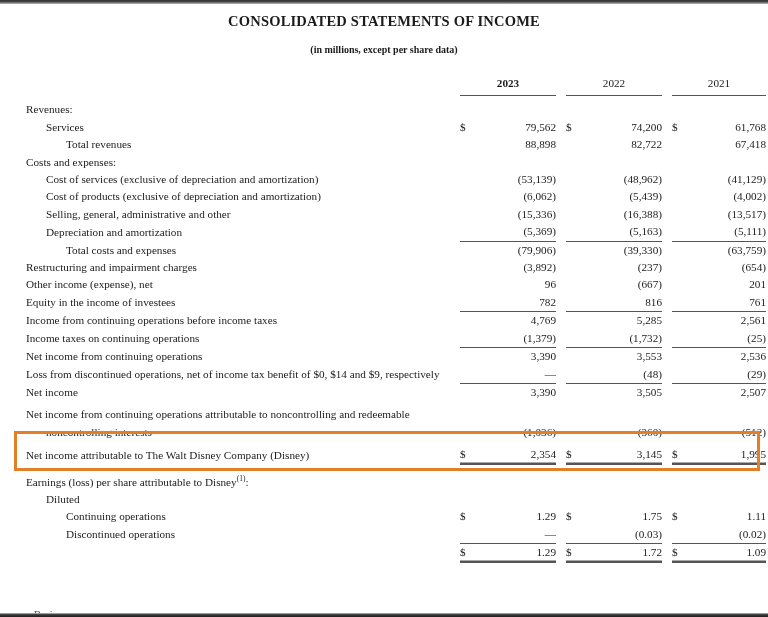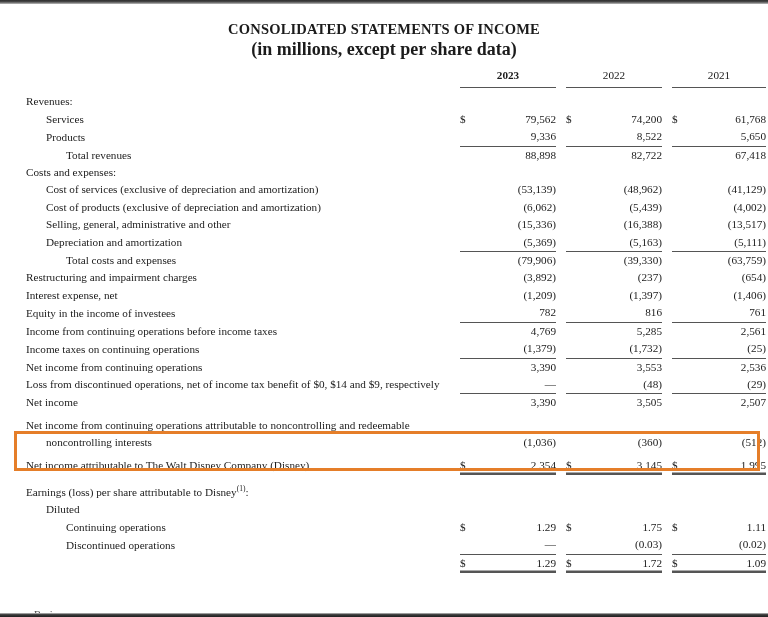--- a/index.html
+++ b/index.html
@@ -47,28 +47,28 @@
     line-height: 11px;
   }
 
   
   .doc-title {
     text-align: center;
     font-weight: bold;
     font-size: 14.5px;
     letter-spacing: 0.2px;
     margin: 0;
-    padding-top: 20px;
+    padding-top: 12px;
     line-height: 19px;
   }
   .doc-subtitle {
     text-align: center;
     font-weight: bold;
-    font-size: 18px;
-    margin: 0;
+    font-size: 10px;
+    margin: 8px;
     padding-top: 2px;
     line-height: 17px;
   }
 
   
   table.fin {
     width: 744px;
     margin: 0 0 16px 12px;
     border-collapse: collapse;
     table-layout: fixed;
@@ -199,31 +199,20 @@
         <td class="cur b">$</td>
         <td class="val b">79,562</td>
         <td></td>
         <td class="cur">$</td>
         <td class="val">74,200</td>
         <td></td>
         <td class="cur">$</td>
         <td class="val">61,768</td>
       </tr>
 
-      <tr>
-        <td class="label ind1">Products</td>
-        <td class="cur botline"></td>
-        <td class="val b botline">9,336</td>
-        <td></td>
-        <td class="cur botline"></td>
-        <td class="val botline">8,522</td>
-        <td></td>
-        <td class="cur botline"></td>
-        <td class="val botline">5,650</td>
-      </tr>
 
       <tr>
         <td class="label ind2">Total revenues</td>
         <td class="cur"></td>
         <td class="val b">88,898</td>
         <td></td>
         <td class="cur"></td>
         <td class="val">82,722</td>
         <td></td>
         <td class="cur"></td>
@@ -300,32 +289,32 @@
         <td class="cur"></td>
         <td class="val b">(3,892)</td>
         <td></td>
         <td class="cur"></td>
         <td class="val">(237)</td>
         <td></td>
         <td class="cur"></td>
         <td class="val">(654)</td>
       </tr>
 
-
-      <tr>
-        <td class="label ind0">Interest expense, net</td>
-        <td class="cur"></td>
-        <td class="val b">(1,209)</td>
-        <td></td>
-        <td class="cur"></td>
-        <td class="val">(1,397)</td>
-        <td></td>
-        <td class="cur"></td>
-        <td class="val">(1,406)</td>
-      </tr>
+      <tr>
+        <td class="label ind0">Other income (expense), net</td>
+        <td class="cur"></td>
+        <td class="val b">96</td>
+        <td></td>
+        <td class="cur"></td>
+        <td class="val">(667)</td>
+        <td></td>
+        <td class="cur"></td>
+        <td class="val">201</td>
+      </tr>
+
 
       <tr>
         <td class="label ind0">Equity in the income of investees</td>
         <td class="cur botline"></td>
         <td class="val b botline">782</td>
         <td></td>
         <td class="cur botline"></td>
         <td class="val botline">816</td>
         <td></td>
         <td class="cur botline"></td>

